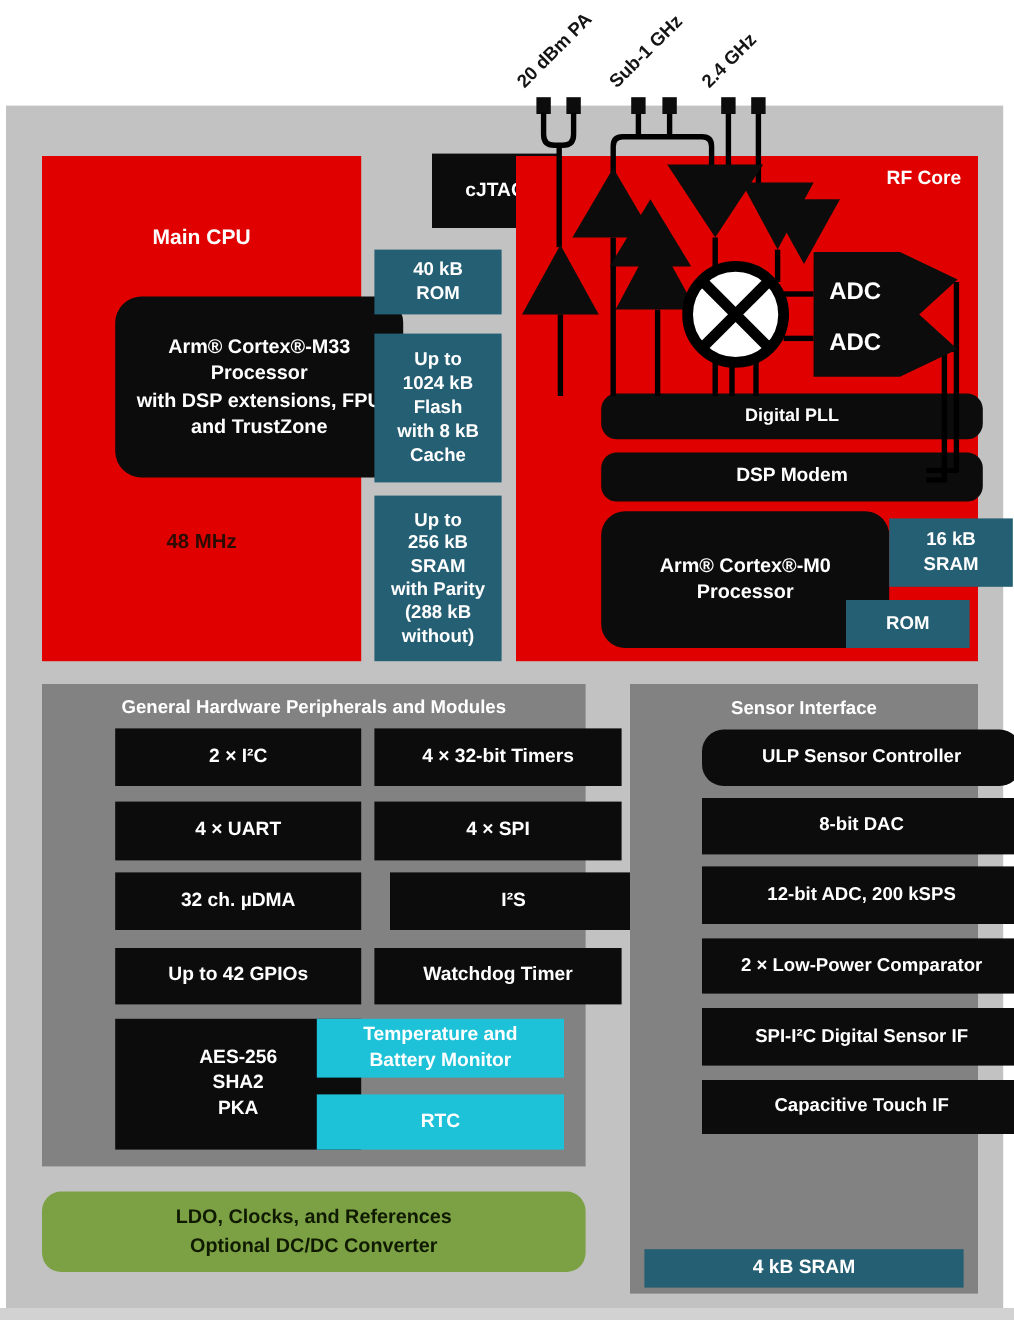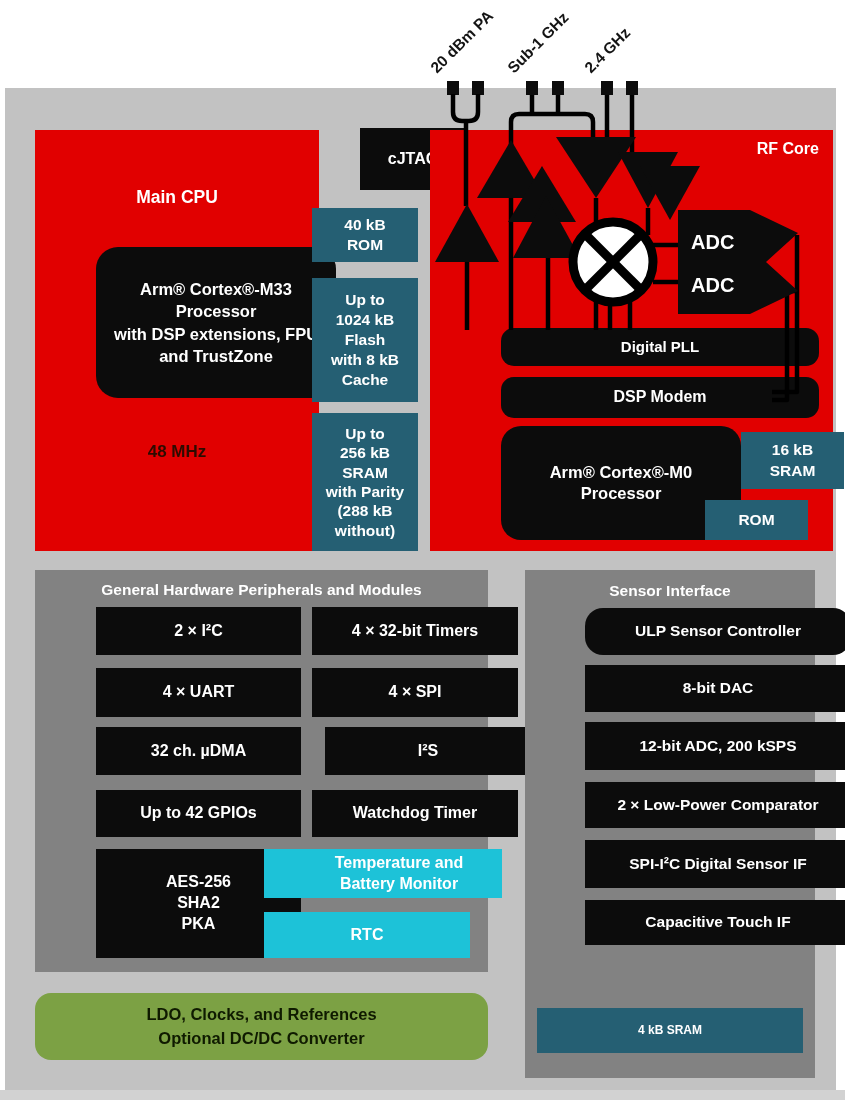--- a/index.html
+++ b/index.html
@@ -14,21 +14,21 @@
   }
   .black{background:#0c0c0c;margin-left:48px;}
   .teal{background:#255f73;}
   .cyan{background:#1dc2d8;}
   .prel{white-space:pre-line;}
   .panel{position:absolute; background:#828282;}
   .panel-title{
     position:absolute; left:0; right:0; text-align:center; color:#ffffff;
     font-size:15.5px;
   }
-  .redblock{position:absolute; background:#e10000;padding-left:18px;}
+  .redblock{position:absolute; background:#e10000;}
   .center-text{position:absolute; left:0; right:0; text-align:center;}
   svg text{font-family:"Liberation Sans", sans-serif; font-weight:bold;}
 </style>
 </head>
 <body>
 
 <div class="page">
 
   <div class="abs" style="left:5px; top:88px; width:831px; height:1002px; background:#c2c2c2;"></div>
   <div class="abs" style="left:0; top:1090px; width:845px; height:10px; background:#d2d2d2;"></div>
@@ -131,33 +131,33 @@
     <div class="box black" style="left:229px; top:37px; width:206px; height:48px; font-size:16px;">4 × 32-bit Timers</div>
     <div class="box black" style="left:13px; top:98px; width:205px; height:49px; font-size:16px;">4 × UART</div>
     <div class="box black" style="left:229px; top:98px; width:206px; height:49px; font-size:16px;">4 × SPI</div>
     <div class="box black" style="left:13px; top:157px; width:205px; height:48px; font-size:16px;">32 ch. µDMA</div>
     <div class="box black" style="left:242px; top:157px; width:206px; height:48px; font-size:16px;">I²S</div>
     <div class="box black" style="left:13px; top:220px; width:205px; height:47px; font-size:16px;">Up to 42 GPIOs</div>
     <div class="box black" style="left:229px; top:220px; width:206px; height:47px; font-size:16px;">Watchdog Timer</div>
     <div class="box black prel" style="left:13px; top:279px; width:205px; height:109px; font-size:16px;">AES-256
 SHA2
 PKA</div>
-    <div class="box cyan prel" style="left:229px; top:279px; width:206px; height:49px; font-size:16px;padding-left:32px;">Temperature and
+    <div class="box cyan prel" style="left:229px; top:279px; width:206px; height:49px; font-size:16px;">Temperature and
 Battery Monitor</div>
     <div class="box cyan" style="left:229px; top:342px; width:206px; height:46px; font-size:16px;">RTC</div>
   </div>
 
   <div class="panel" style="left:525px; top:570px; width:290px; height:508px;">
     <div class="panel-title" style="top:12px;">Sensor Interface</div>
     <div class="box black" style="left:12px; top:38px; width:266px; height:47px; border-radius:18px; font-size:15.5px;">ULP Sensor Controller</div>
     <div class="box black" style="left:12px; top:95px; width:266px; height:47px; font-size:15.5px;">8-bit DAC</div>
     <div class="box black" style="left:12px; top:152px; width:266px; height:48px; font-size:15.5px;">12-bit ADC, 200 kSPS</div>
     <div class="box black" style="left:12px; top:212px; width:266px; height:46px; font-size:15.5px;">2 × Low-Power Comparator</div>
     <div class="box black" style="left:12px; top:270px; width:266px; height:48px; font-size:15.5px;">SPI-I²C Digital Sensor IF</div>
     <div class="box black" style="left:12px; top:330px; width:266px; height:45px; font-size:15.5px;">Capacitive Touch IF</div>
-    <div class="box teal" style="left:12px; top:438px; width:266px; height:45px; font-size:12px;">4 kB SRAM</div>
+    <div class="box teal" style="left:12px; top:471px; width:266px; height:32px; font-size:16px;">4 kB SRAM</div>
   </div>
 
   <div class="box prel" style="left:35px; top:993px; width:453px; height:67px; background:#7ca144; border-radius:16px;
               color:#0f1a00; font-size:16.5px; line-height:1.45;">LDO, Clocks, and References
 Optional DC/DC Converter</div>
 
 </div>
 
 </body></html>

